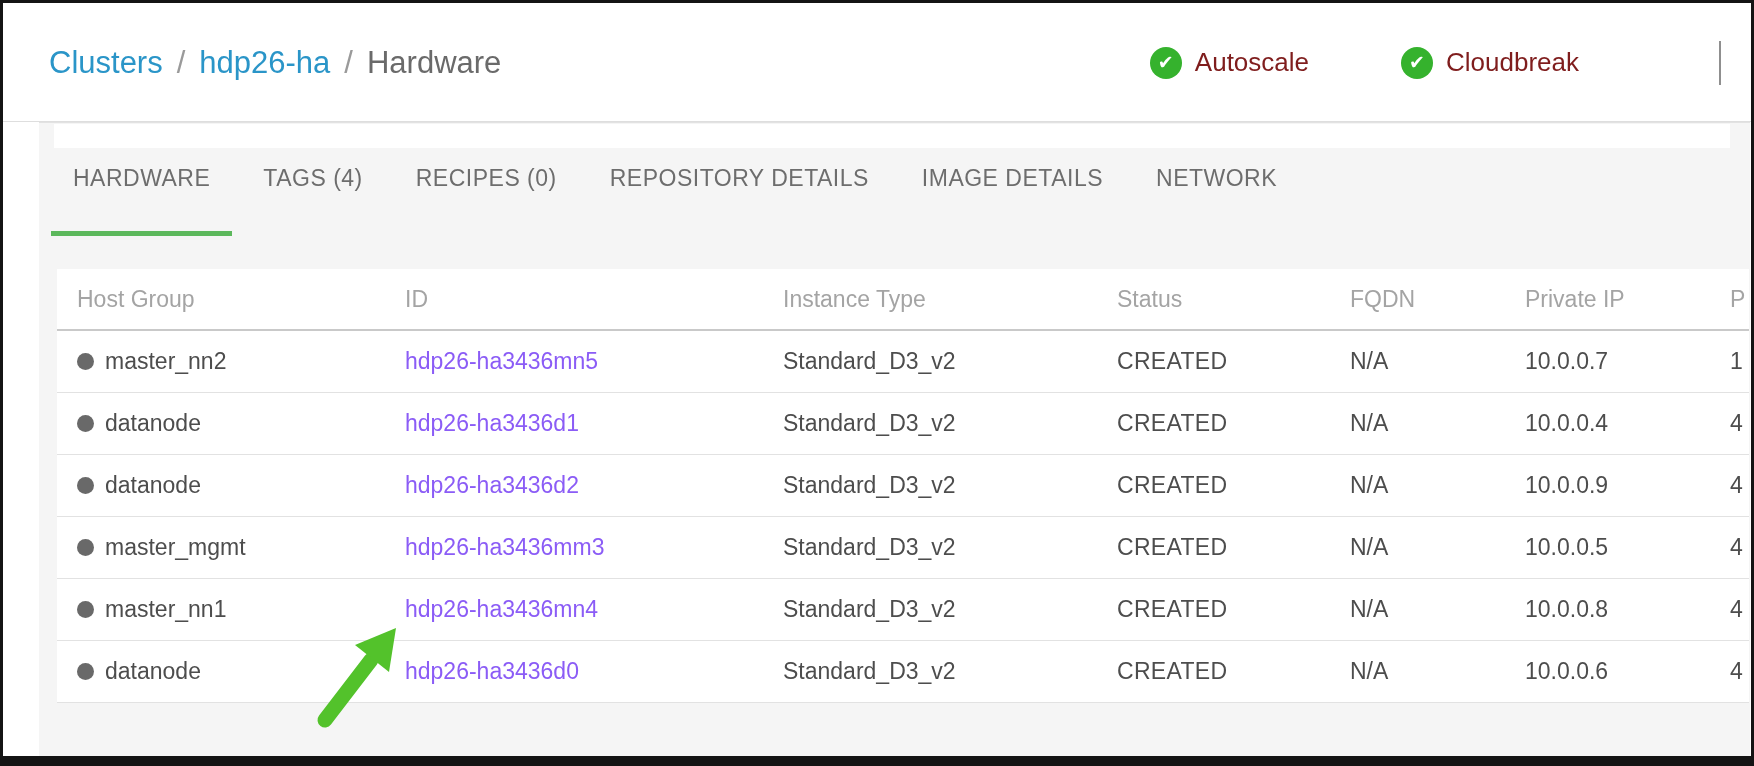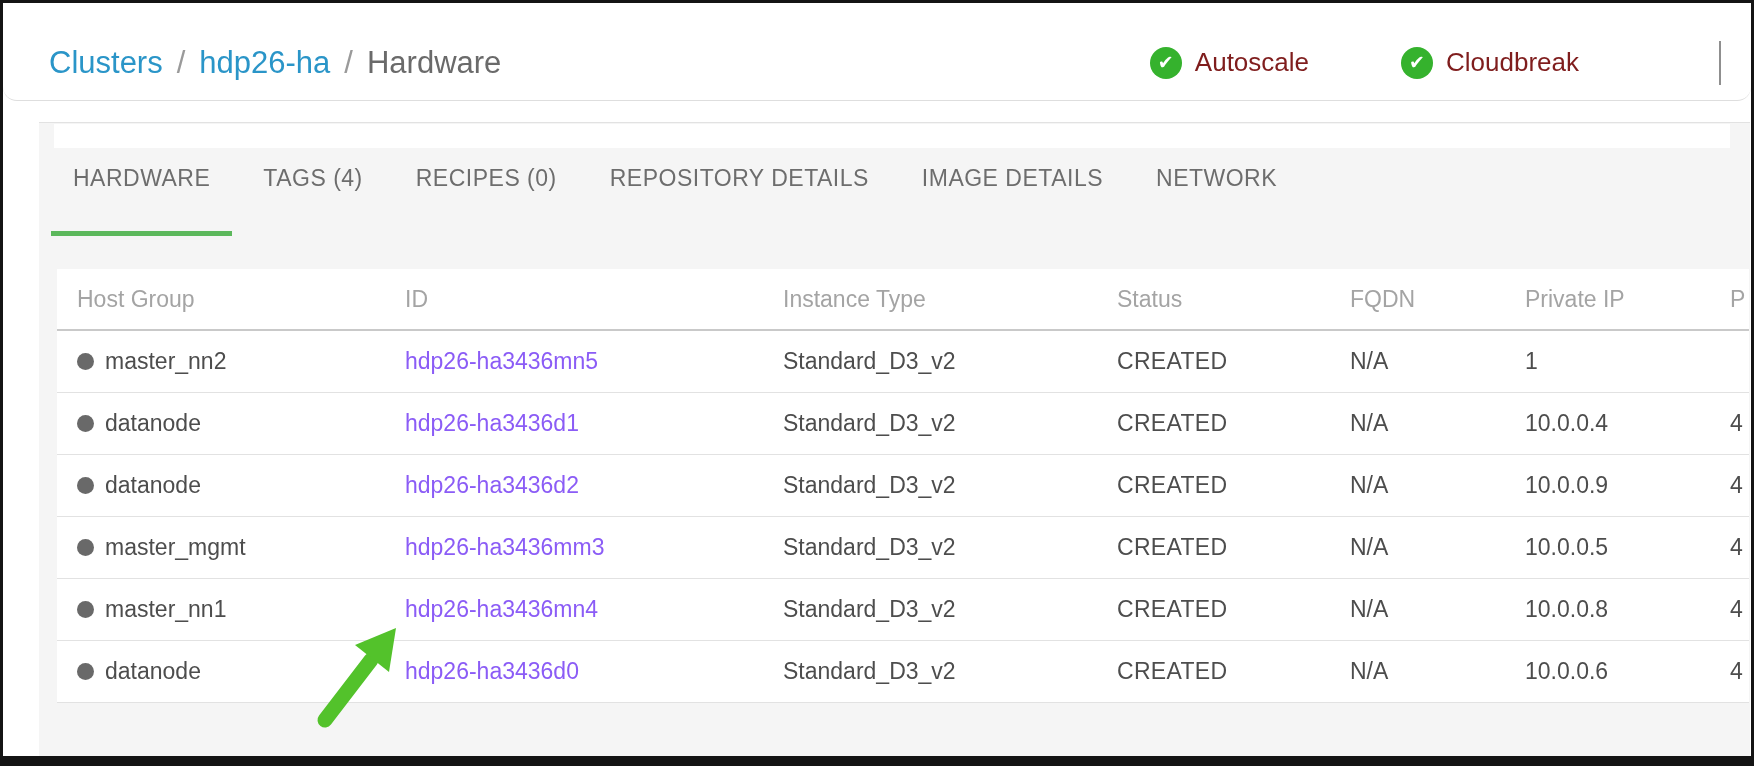--- a/index.html
+++ b/index.html
@@ -4,21 +4,21 @@
 <style>
   html,body { margin:0; padding:0; background:#e9e9e9; }
   * { box-sizing:border-box; }
   .screen {
     position:relative; width:1754px; height:766px; background:#ffffff;
     border:3px solid #141414; border-bottom:10px solid #141414;
     overflow:hidden;
     font-family:"Liberation Sans","DejaVu Sans",sans-serif;
   }
   
-  .topbar { position:absolute; left:0; top:0; right:0; height:98px; background:#ffffff; border-bottom:1px solid #dedede;border-radius:14px; }
+  .topbar { position:absolute; left:0; top:0; right:0; height:119px; background:#ffffff; border-bottom:1px solid #dedede; }
   .breadcrumb { position:absolute; left:46px; top:0; height:119px; display:flex; align-items:center; font-size:31px; color:#6a6a6a; }
   .breadcrumb .crumb-link { color:#2a95c8; text-decoration:none; cursor:pointer; }
   .breadcrumb .crumb-sep { color:#9a9a9a; margin:0 14px; }
   .breadcrumb .crumb-current { color:#6a6a6a; }
   .status-group { position:absolute; right:30px; top:0; height:119px; display:flex; align-items:center; }
   .status-item { display:flex; align-items:center; margin-right:92px; cursor:pointer; }
   .status-item:last-of-type { margin-right:0; }
   .check-circle {
     width:32px; height:32px; border-radius:50%; background:#35b22d;
     display:flex; align-items:center; justify-content:center;
@@ -102,20 +102,21 @@
       <div id="table-body">
           <div class="t-row t-data">
             <div class="cell first">
               <span class="dot"></span>
               <span>master_nn2</span>
             </div>
             <div class="cell"><a class="id-link">hdp26-ha3436mn5</a></div>
             <div class="cell">Standard_D3_v2</div>
             <div class="cell status-cell">CREATED</div>
             <div class="cell">N/A</div>
+            <div class="cell">10.0.0.7</div>
             <div class="cell">1</div>
           </div>
           <div class="t-row t-data">
             <div class="cell first">
               <span class="dot"></span>
               <span>datanode</span>
             </div>
             <div class="cell"><a class="id-link">hdp26-ha3436d1</a></div>
             <div class="cell">Standard_D3_v2</div>
             <div class="cell status-cell">CREATED</div>

